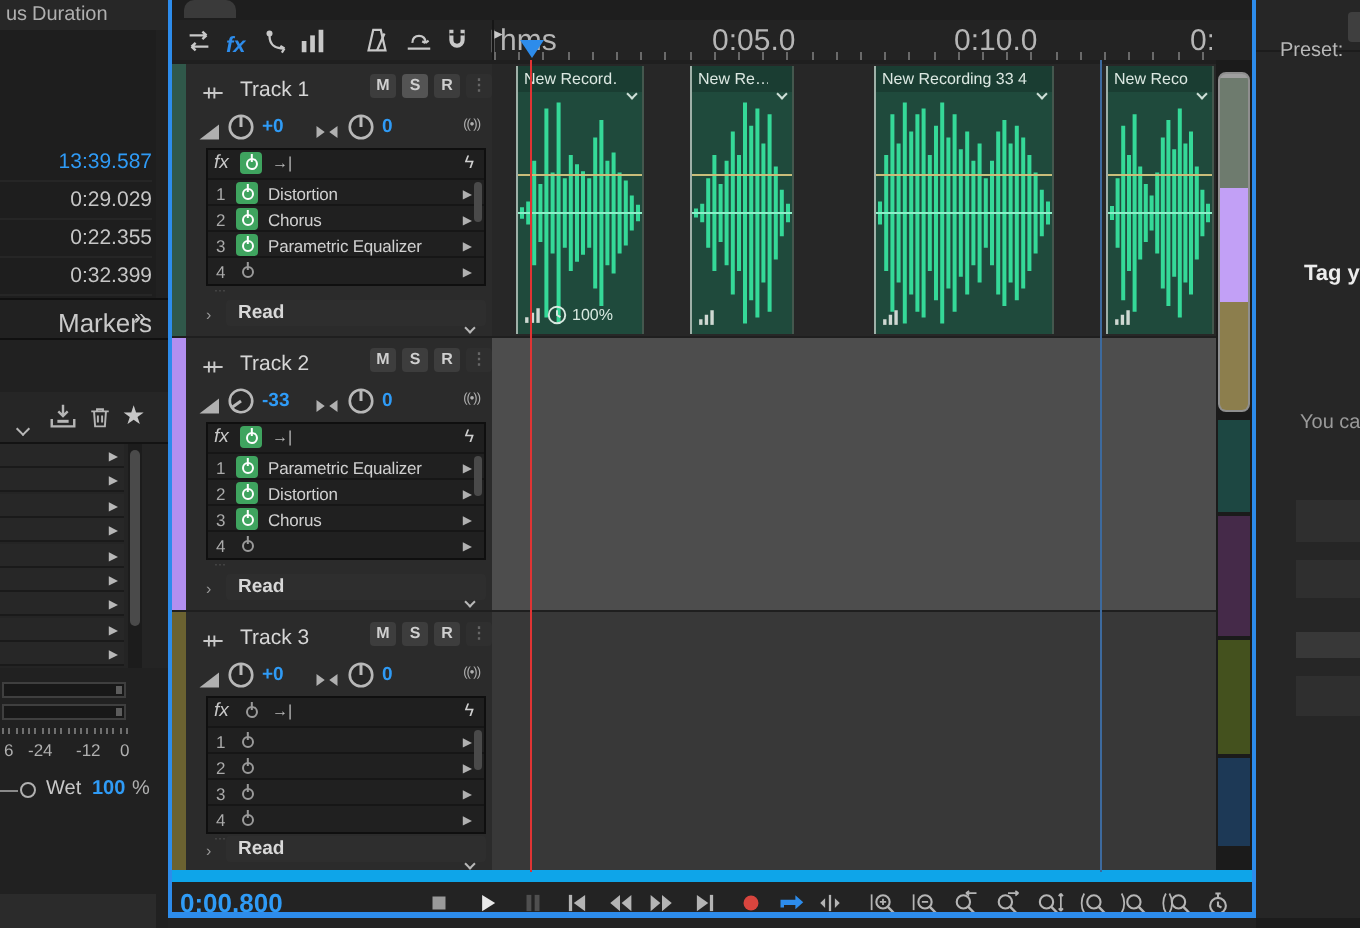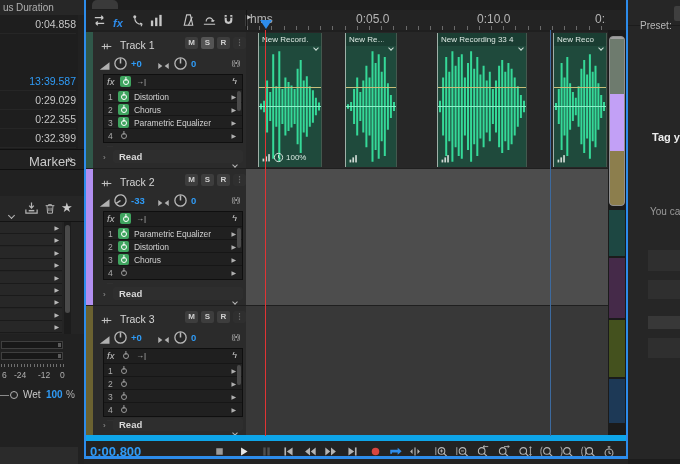--- a/index.html
+++ b/index.html
@@ -37,21 +37,21 @@
   
   .main-panel { left:84px; top:0; width:544px; height:464px; background:#232323; }
   .blue-border { background:#2d8ceb; z-index:40; }
   .top-strip { left:2px; top:0; width:540px; height:10px; background:#1e1e1e; }
   .tab-bump { left:6px; top:0; width:26px; height:9px; background:#3a3a3a; border-radius:5px 5px 0 0; }
   .mt-toolbar { left:2px; top:10px; width:160px; height:20px; }
   .tool-ic { position:absolute; top:3px; width:16px; height:15px; cursor:pointer; }
   .fx-blue { font-size:11px; font-style:italic; font-weight:bold; color:#2d8ceb; }
 
   .ruler { left:162px; top:10px; width:360px; height:20px; overflow:hidden; border-left:1px solid #161616; }
-  .ruler-lbl { position:absolute; top:2px; font-size:12px; color:#b5b5b5; white-space:nowrap; }
+  .ruler-lbl { position:absolute; top:2px; font-size:15px; color:#b5b5b5; white-space:nowrap; }
   .rtick { position:absolute; bottom:0; width:1px; height:4px; background:#6a6a6a; }
 
   .tracks-area { left:2px; top:30px; width:540px; height:406px; background:#1f1f1f; overflow:hidden; }
   .lane { position:absolute; left:160px; width:361px; }
   .track-head { position:absolute; left:7px; width:153px; background:#2b2b2b; }
   .tname { position:absolute; left:27px; top:7px; font-size:10.5px; color:#d6d6d6; }
   .msr { position:absolute; top:5px; width:13px; height:12px; background:#3d3d3d; border-radius:2px; font-size:8px; font-weight:bold; color:#cfcfcf; text-align:center; line-height:12px; cursor:pointer; }
   .msr.lit { background:#545454; }
   .msr.dim { background:#2f2f2f; color:#666; }
   .knobval { position:absolute; top:26px; font-size:9.5px; font-weight:bold; color:#2f9bf6; }
@@ -106,21 +106,20 @@
 <body>
 
 <div class="app">
 
   <div class="abs left-panel">
     <div class="abs dur-header">
       <span style="left:3px">us</span>
       <span style="left:16px">Duration</span>
     </div>
     <div class="abs dur-list" id="durList">
-        <div class="dur-row" style="top: 0px;">0:04.858</div>
         <div class="dur-row sel" style="top: 57px;">13:39.587</div>
         <div class="dur-row" style="top: 76px;">0:29.029</div>
         <div class="dur-row" style="top: 95px;">0:22.355</div>
         <div class="dur-row" style="top: 114px;">0:32.399</div>
       </div>
 
     <div class="abs markers-row">
       <span style="position:absolute;left:29px;top:4px;font-size:13px;color:#c9c9c9">Markers</span>
       <span style="position:absolute;left:67px;top:3px;font-size:11px;color:#c9c9c9">»</span>
     </div>

